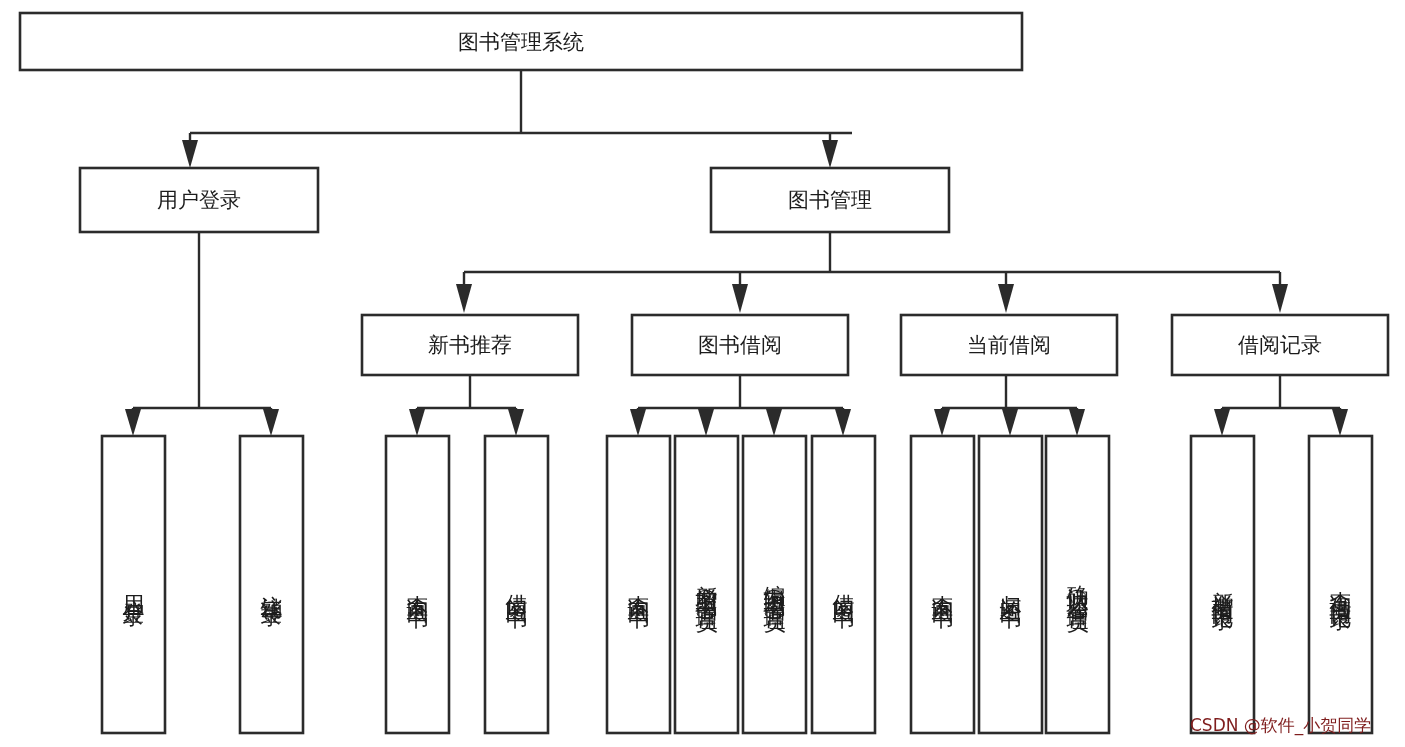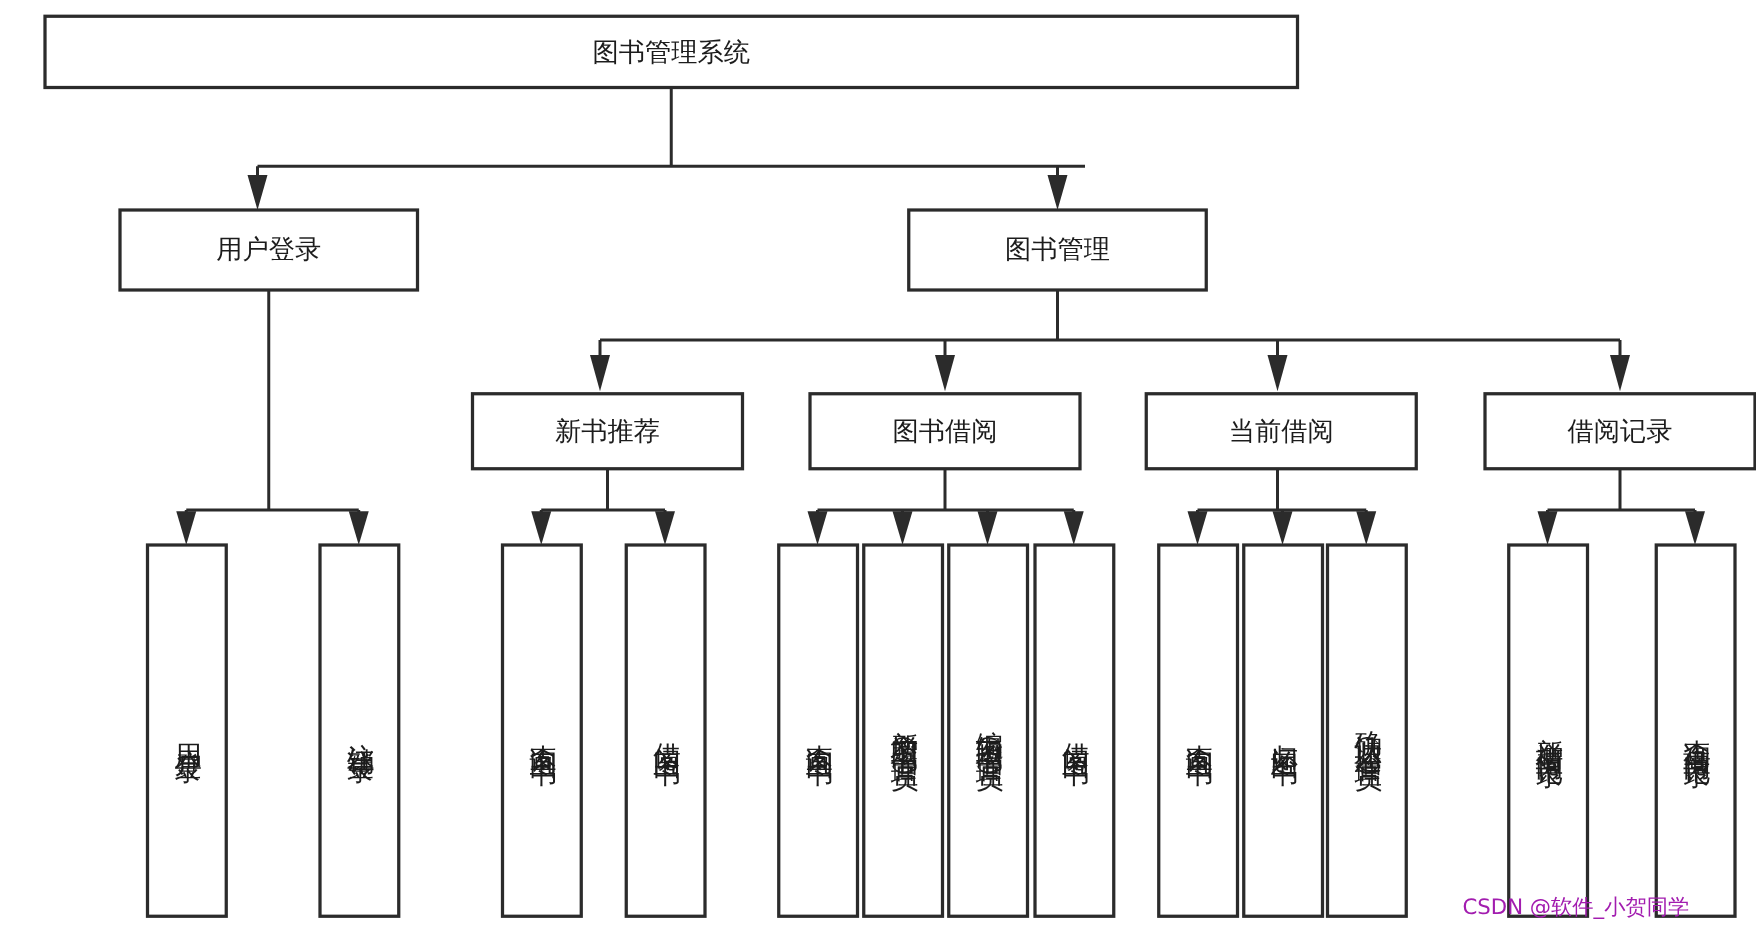--- a/index.html
+++ b/index.html
@@ -11,21 +11,20 @@
     width: 1405px;
     height: 747px;
     font-family: "DejaVu Sans", "Liberation Sans", sans-serif;
     overflow: hidden;
     position: relative;
   }
   #diagram-root {
     position: relative;
     width: 1223px;
     height: 747px;
-    margin-left: 16px;
   }
   svg.diagram {
     position: absolute;
     top: 0;
     left: 0;
     width: 1405px;
     height: 747px;
     display: block;
   }
   .node-box {
@@ -62,25 +61,25 @@
     letter-spacing: 4px;
     white-space: nowrap;
     text-align: center;
     display: flex;
     align-items: center;
     justify-content: center;
     pointer-events: none;
   }
   .watermark {
     position: absolute;
-    left: 1154px;
+    left: 1190px;
     top: 714px;
     font-family: "DejaVu Sans", "Liberation Sans", sans-serif;
     font-size: 17px;
-    color: #a21caf;
+    color: #7f1d1d;
     white-space: nowrap;
     pointer-events: none;
   }
 </style>
 </head>
 <body>
 
 <div id="diagram-root">
 
   <svg class="diagram" viewBox="0 0 1405 747" xmlns="http://www.w3.org/2000/svg">

